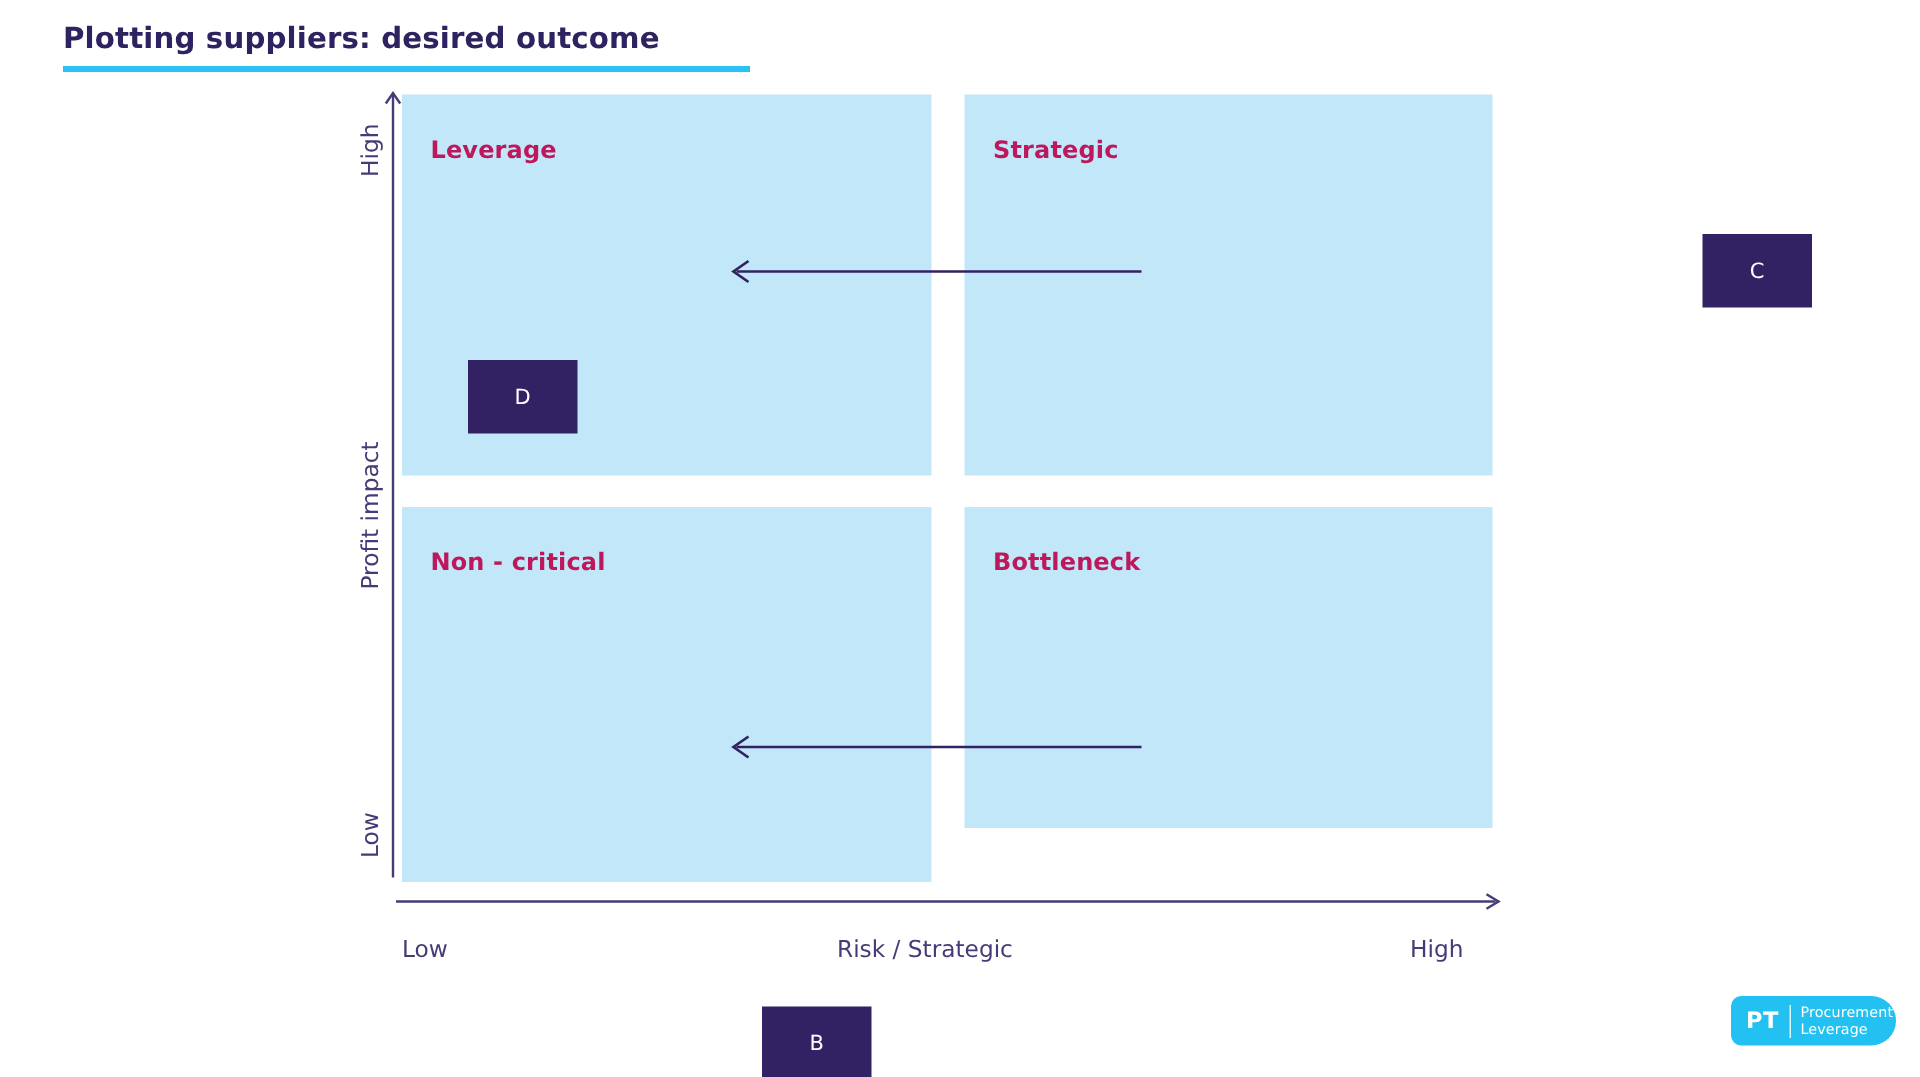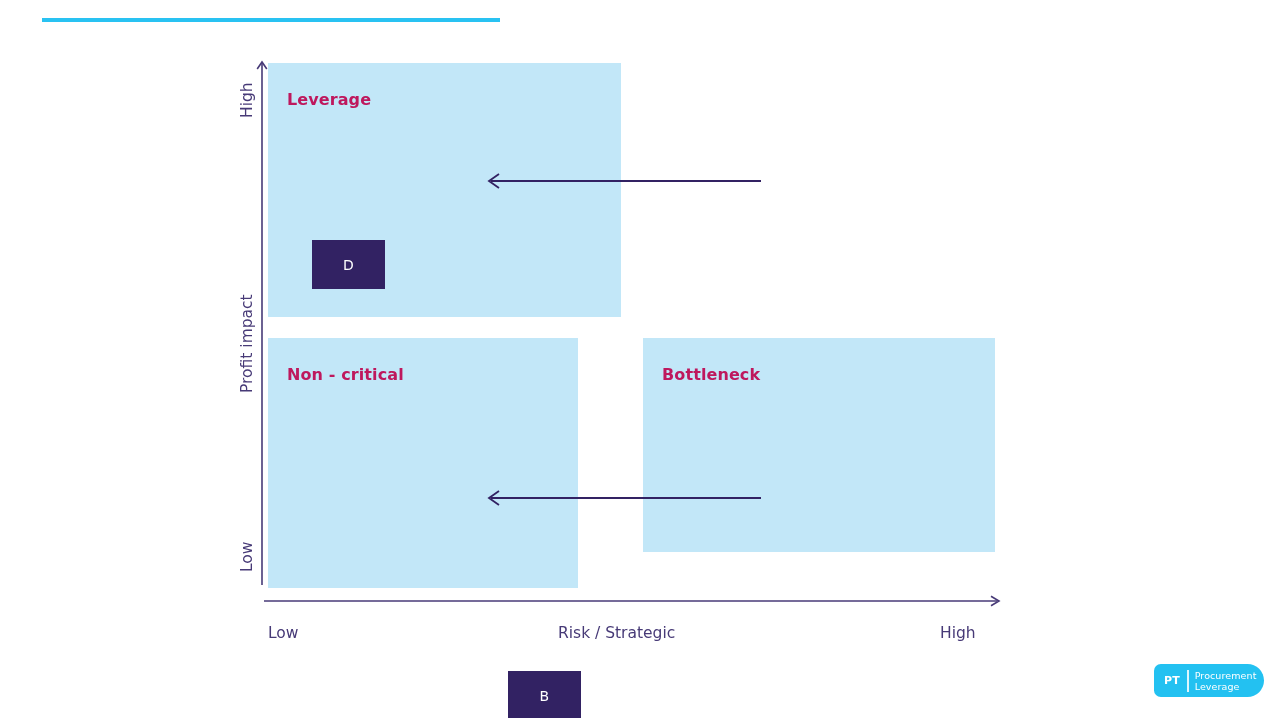--- a/index.html
+++ b/index.html
@@ -48,21 +48,21 @@
     top: 63px;
     width: 727px;
     height: 525px;
   }
   .quadrant {
     position: absolute;
     background: #c2e7f8;
   }
   #quad-leverage    { left: 0px;   top: 0px;   width: 353px; height: 254px; }
   #quad-strategic   { left: 375px; top: 0px;   width: 352px; height: 254px; }
-  #quad-noncritical { left: 0px;   top: 275px; width: 310px; height: 250px; }
+  #quad-noncritical { left: 0px;   top: 275px; width: 353px; height: 250px; }
   #quad-bottleneck  { left: 375px; top: 275px; width: 352px; height: 214px; }
 
   .quad-label {
     position: absolute;
     left: 19px;
     top: 27px;
     font-size: 16px;
     font-weight: bold;
     color: #be185d;
     white-space: nowrap;
@@ -143,21 +143,21 @@
     height: 33px;
     background: #23c1f1;
     border-radius: 7px 17px 17px 7px;
     display: flex;
     align-items: center;
     padding-left: 10px;
     box-sizing: border-box;
   }
   #logo-pt {
     color: #ffffff;
-    font-size: 11px;
+    font-size: 15px;
     font-weight: bold;
     letter-spacing: 0.3px;
     line-height: 1;
   }
   #logo-divider {
     width: 1.5px;
     height: 22px;
     background: #ffffff;
     opacity: 0.85;
     margin: 0 6px 0 7px;
@@ -173,20 +173,21 @@
     line-height: 11px;
     letter-spacing: 0.1px;
   }
 </style>
 </head>
 <body>
 
 <div id="canvas">
 
   <div id="title-block">
+    <div id="page-title">Plotting suppliers: desired outcome</div>
     <div id="title-underline"></div>
   </div>
 
   <svg id="y-axis" viewBox="0 0 14 534">
     <line x1="7" y1="528" x2="7" y2="6" stroke="#473a77" stroke-width="1.6"></line>
     <polyline points="2.2,12 7,5 11.8,12" fill="none" stroke="#473a77" stroke-width="1.6"></polyline>
   </svg>
   <div class="axis-text v-label" id="y-high">High</div>
   <div class="axis-text v-label" id="y-title">Profit impact</div>
   <div class="axis-text v-label" id="y-low">Low</div>
@@ -201,20 +202,26 @@
 
   <div id="matrix">
 
     <div class="quadrant" id="quad-leverage">
       <div class="quad-label">Leverage</div>
       <div class="supplier-box" id="box-d">
         <span>D</span>
       </div>
     </div>
 
+    <div class="quadrant" id="quad-strategic">
+      <div class="quad-label">Strategic</div>
+      <div class="supplier-box" id="box-c">
+        <span>C</span>
+      </div>
+    </div>
 
     <div class="quadrant" id="quad-noncritical">
       <div class="quad-label">Non - critical</div>
       <div class="supplier-box" id="box-b">
         <span>B</span>
       </div>
     </div>
 
     <div class="quadrant" id="quad-bottleneck">
       <div class="quad-label">Bottleneck</div>

